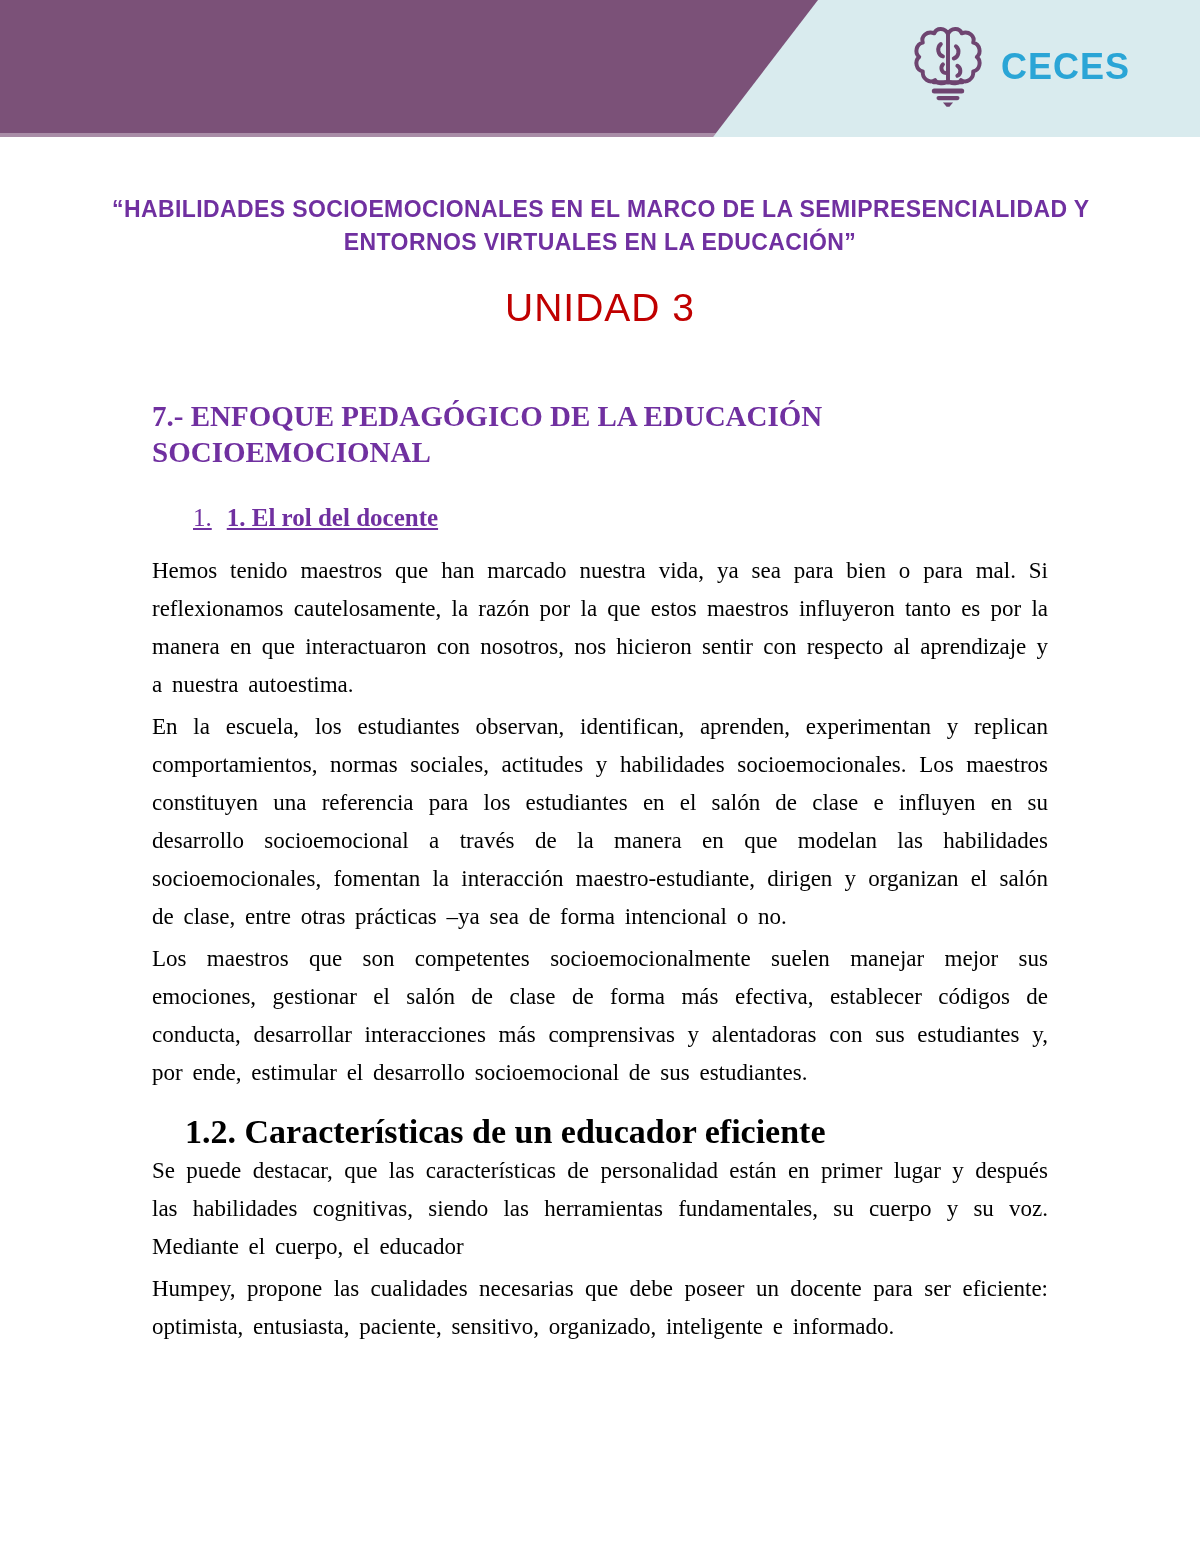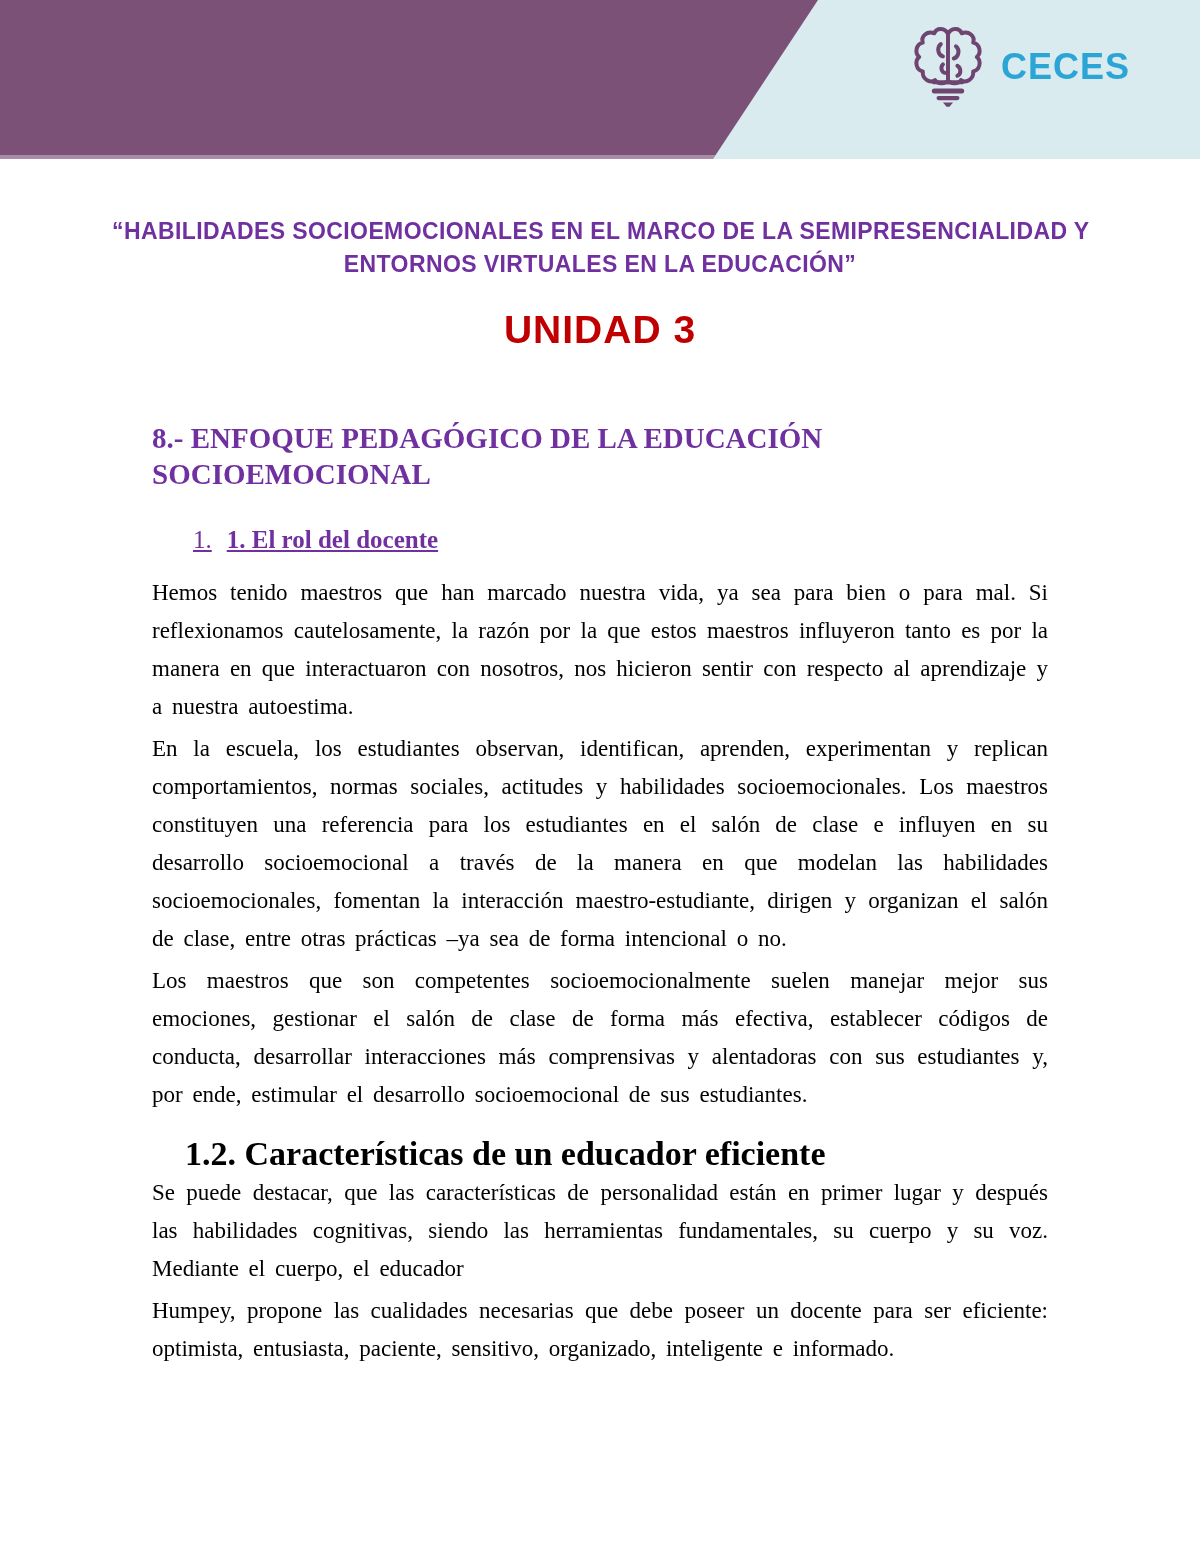--- a/index.html
+++ b/index.html
@@ -8,21 +8,21 @@
     width:1200px;
     height:1553px;
     background:#ffffff;
     overflow:hidden;
     font-family:"Liberation Serif", serif;
   }
   
   .banner{
     position:relative;
     width:100%;
-    height:159px;
+    height:137px;
     background:#d9ebee;
   }
   .banner-accent{
     position:absolute;
     inset:0;
     background:#7b5178;
     clip-path:polygon(0 0, 818px 0, 713px 100%, 0 100%);
   }
   .banner-accent::after{
     content:"";
@@ -61,21 +61,21 @@
     font-size:23px;
     line-height:33px;
     letter-spacing:0.4px;
     color:#7030a0;
   }
   .doc-title .t-line{white-space:nowrap;}
   .unit-title{
     margin:28px 0 0;
     text-align:center;
     font-family:"Liberation Sans", sans-serif;
-    font-weight:700;
+    font-weight:400;
     font-size:39px;
     line-height:42px;
     letter-spacing:1px;
     color:#c00000;
   }
   .section-heading{
     margin:69px 0 0;
     font-weight:700;
     font-size:29px;
     line-height:36px;
@@ -139,21 +139,21 @@
 
   <main class="content">
 
     <h1 class="doc-title">
       <div class="t-line">“HABILIDADES SOCIOEMOCIONALES EN EL MARCO DE LA SEMIPRESENCIALIDAD Y</div>
       <div class="t-line">ENTORNOS VIRTUALES EN LA EDUCACIÓN”</div>
     </h1>
 
     <h2 class="unit-title">UNIDAD 3</h2>
 
-    <h3 class="section-heading">8.- ENFOQUE PEDAGÓGICO DE LA EDUCACIÓN SOCIOEMOCIONAL</h3>
+    <h3 class="section-heading">7.- ENFOQUE PEDAGÓGICO DE LA EDUCACIÓN SOCIOEMOCIONAL</h3>
 
     <h4 class="sub-heading">
       <span class="sub-num">1.</span><span class="sub-title">1. El rol del docente</span>
     </h4>
 
     <p class="body-par first">Hemos tenido maestros que han marcado nuestra vida, ya sea para bien o para mal. Si reflexionamos cautelosamente, la razón por la que estos maestros influyeron tanto es por la manera en que interactuaron con nosotros, nos hicieron sentir con respecto al aprendizaje y a nuestra autoestima.</p>
     <p class="body-par">En la escuela, los estudiantes observan, identifican, aprenden, experimentan y replican comportamientos, normas sociales, actitudes y habilidades socioemocionales. Los maestros constituyen una referencia para los estudiantes en el salón de clase e influyen en su desarrollo socioemocional a través de la manera en que modelan las habilidades socioemocionales, fomentan la interacción maestro-estudiante, dirigen y organizan el salón de clase, entre otras prácticas –ya sea de forma intencional o no.</p>
     <p class="body-par">Los maestros que son competentes socioemocionalmente suelen manejar mejor sus emociones, gestionar el salón de clase de forma más efectiva, establecer códigos de conducta, desarrollar interacciones más comprensivas y alentadoras con sus estudiantes y, por ende, estimular el desarrollo socioemocional de sus estudiantes.</p>
 
     <h4 class="sub-heading-2">1.2. Características de un educador eficiente</h4>

